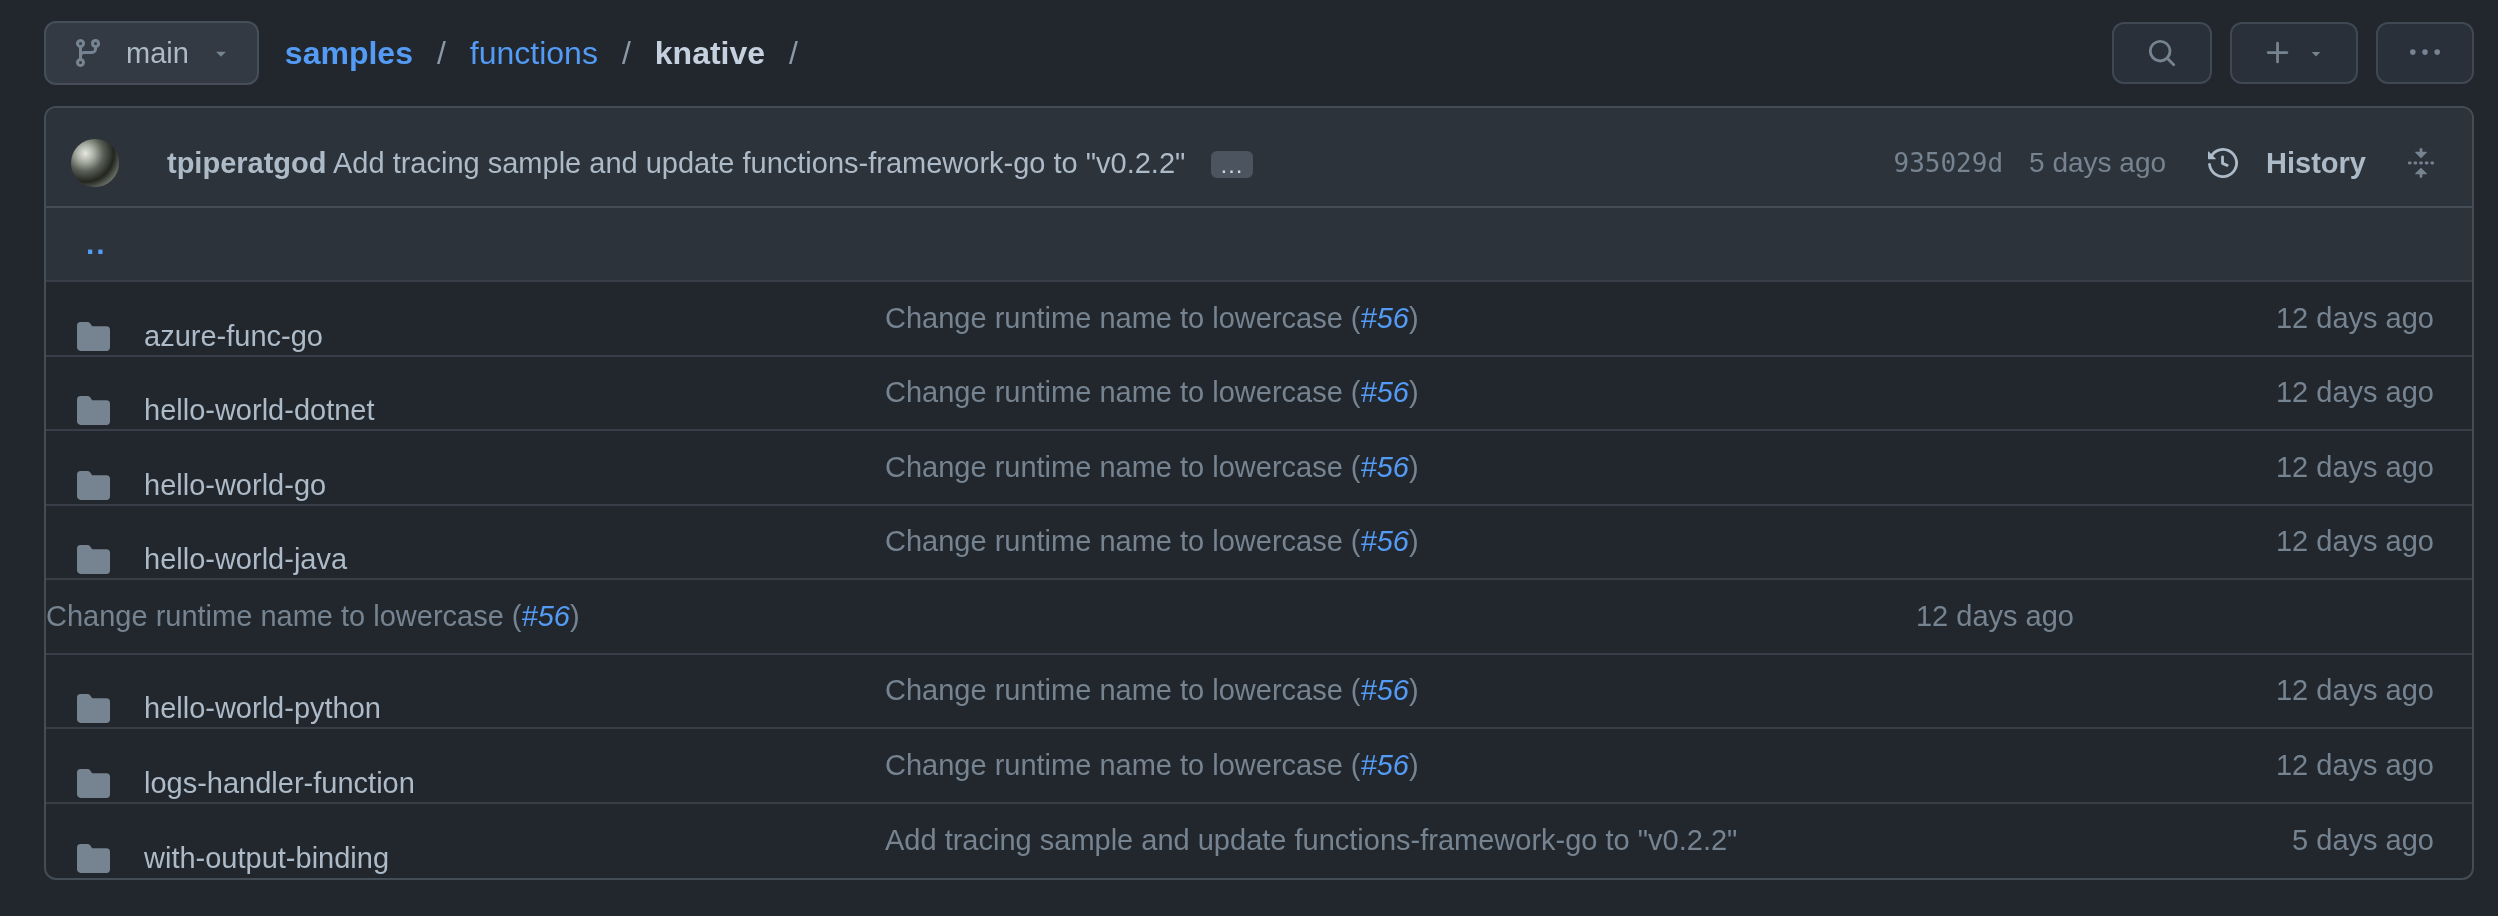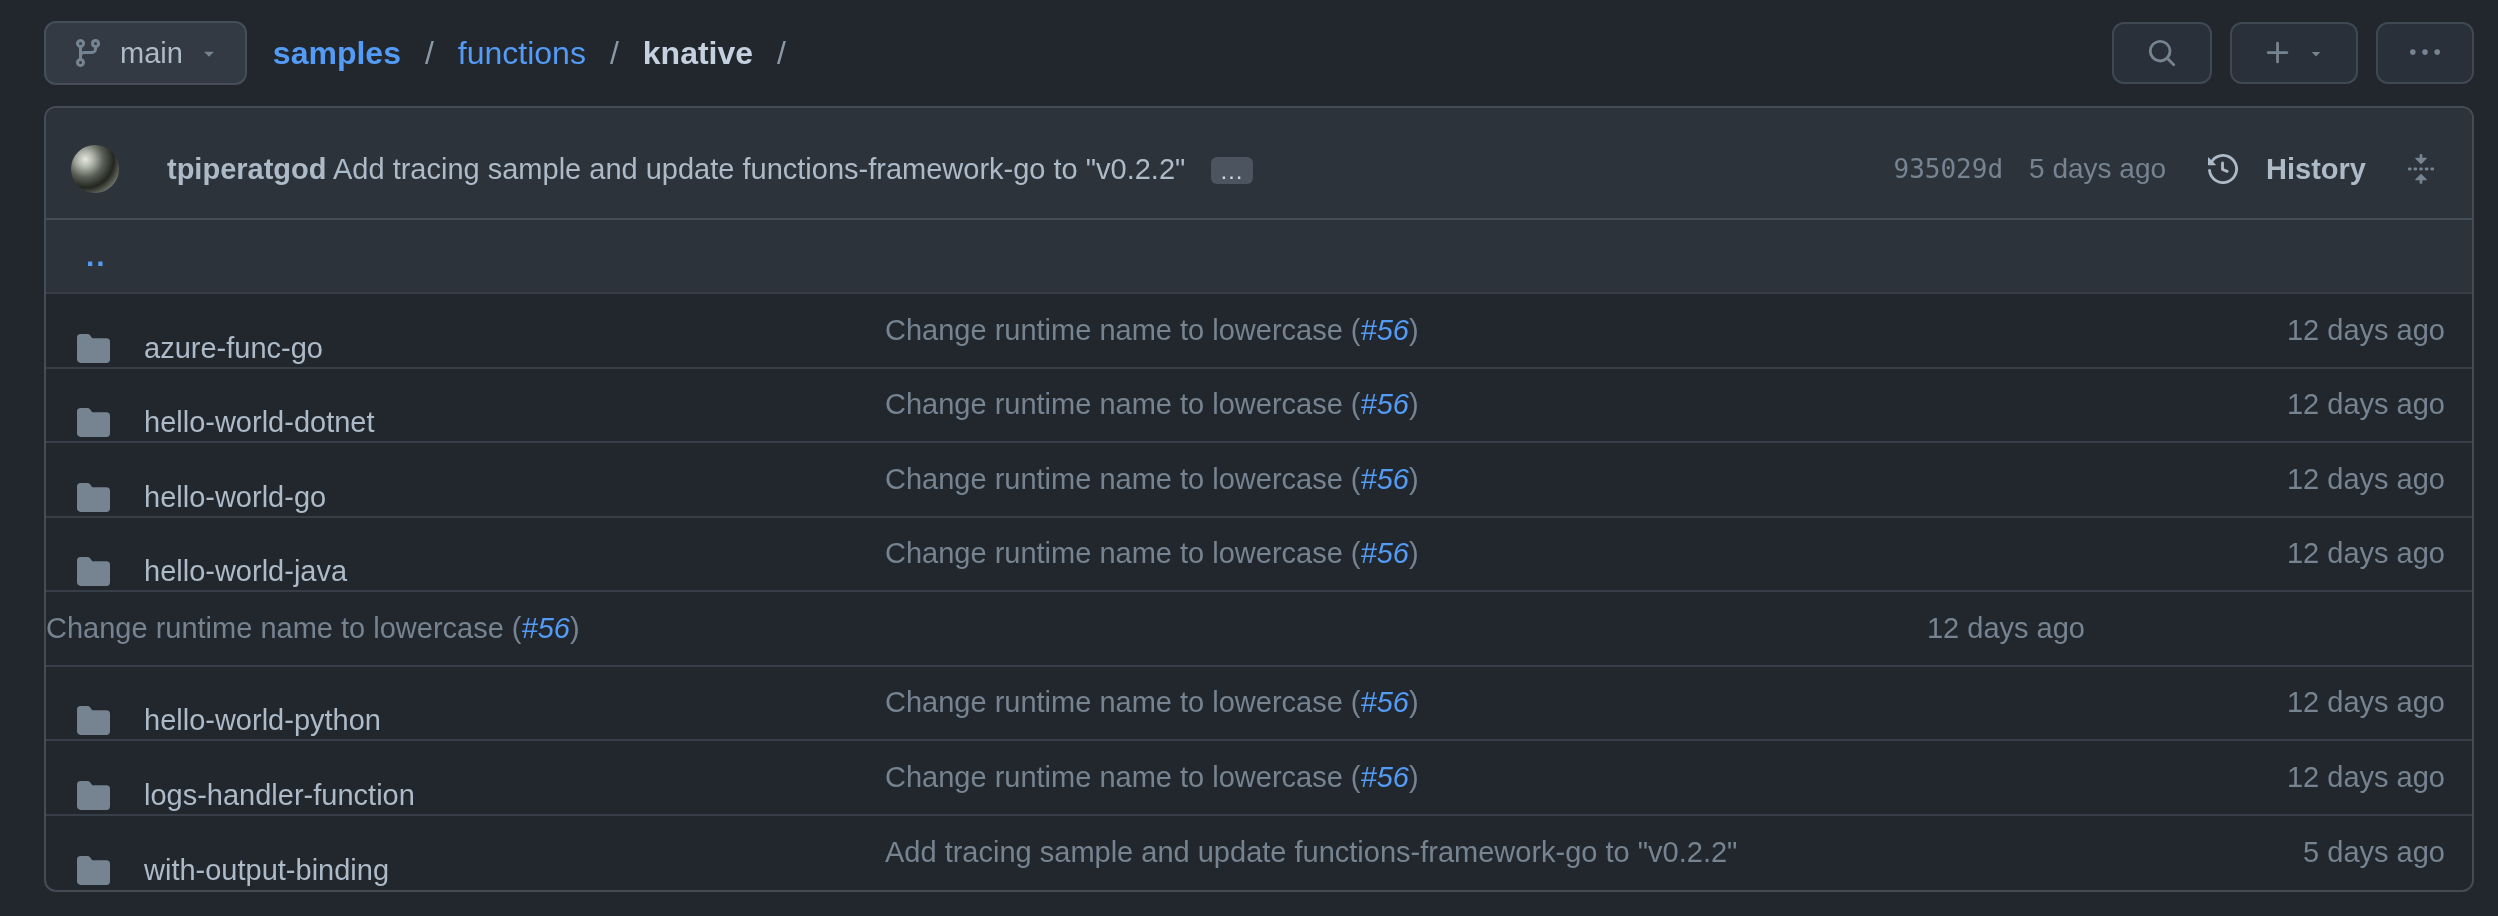--- a/index.html
+++ b/index.html
@@ -12,21 +12,21 @@
   }
   .page { width: 2498px; height: 916px; padding: 0 24px 0 44px; }
 
   
   .toolbar {
     height: 106px;
     display: flex;
     align-items: center;
   }
   .branch-btn {
-    display: flex; align-items: center; gap: 16px;
+    display: flex; align-items: center; gap: 22px;
     height: 64px; padding: 0 26px;
     background: #333a44;
     border: 2px solid #454e59;
     border-radius: 12px;
     cursor: pointer;
   }
   .branch-btn .octicon { fill: #768390; }
   .branch-btn .label { font-size: 29px; color: #adbac7; }
   .caret { fill: #768390; }
   .breadcrumb {
@@ -53,21 +53,21 @@
   .tool-btn .octicon { fill: #768390; }
 
   
   .box {
     border: 2px solid #444c56;
     border-radius: 12px;
     overflow: hidden;
     background: #22272e;
   }
   .commit-bar {
-    height: 112px;
+    height: 100px;
     background: #2d333b;
     border-bottom: 2px solid #444c56;
     display: flex; align-items: center;
     padding: 12px 36px 0 25px;
   }
   .avatar {
     width: 48px; height: 48px; border-radius: 50%;
     background:
       radial-gradient(circle at 30% 30%, #e8e8e0 0%, #aab0a6 18%, #5a5f56 38%, #23251f 60%, #6a6f64 78%, #2c2e27 100%);
     flex: 0 0 auto;
@@ -121,21 +121,21 @@
     align-items: center;
     border-bottom: 2px solid #373e47;
   }
   .file-row:last-child { border-bottom: none; }
   .cell-name { display: flex; align-items: center; gap: 34px; padding-left: 31px; overflow: hidden; margin-top: 36px; }
   .cell-name .octicon { fill: #768390; flex: 0 0 auto; }
   .cell-name .name { font-size: 29px; color: #adbac7; cursor: pointer; white-space: nowrap; }
   .cell-msg { font-size: 29px; color: #768390; white-space: nowrap; overflow: hidden; }
   .cell-msg a { color: #539bf5; text-decoration: none; cursor: pointer; font-style: italic; }
   .cell-msg .msg-text { cursor: pointer; }
-  .cell-date { font-size: 29px; color: #768390; text-align: right; padding-right: 27px; white-space: nowrap; }
+  .cell-date { font-size: 29px; color: #768390; text-align: right; padding-right: 38px; white-space: nowrap; }
 </style>
 </head>
 <body>
 
 <div class="page">
 
   <div class="toolbar">
     <div class="branch-btn">
       <svg class="octicon" width="32" height="32" viewBox="0 0 16 16">
           <path d="M9.5 3.25a2.25 2.25 0 1 1 3 2.122V6A2.5 2.5 0 0 1 10 8.5H6a1 1 0 0 0-1 1v1.128a2.251 2.251 0 1 1-1.5 0V5.372a2.25 2.25 0 1 1 1.5 0v1.836A2.493 2.493 0 0 1 6 7h4a1 1 0 0 0 1-1v-.628a2.25 2.25 0 0 1-1.5-2.122Zm-6 0a.75.75 0 1 0 1.5 0 .75.75 0 0 0-1.5 0Zm8.25-.75a.75.75 0 1 0 0 1.5.75.75 0 0 0 0-1.5ZM4.25 12a.75.75 0 1 0 0 1.5.75.75 0 0 0 0-1.5Z"></path>

